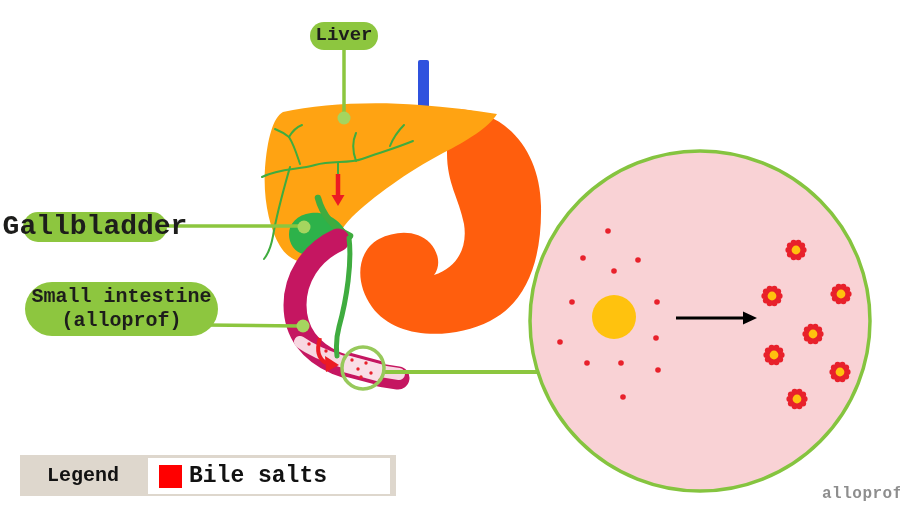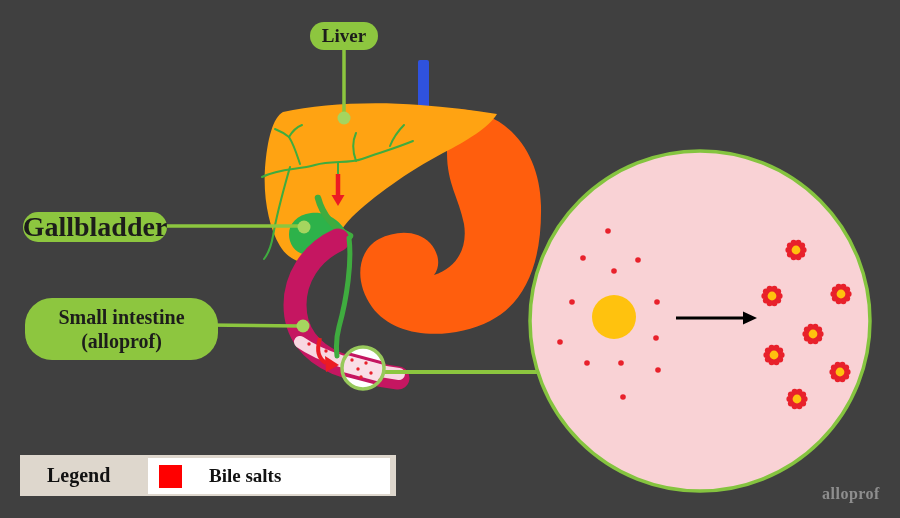--- a/index.html
+++ b/index.html
@@ -1,40 +1,40 @@
 <!DOCTYPE html>
 <html><head>
 <meta charset="utf-8">
 <style>
   html,body{margin:0;padding:0;background:#000;}
   .stage{
-    position:relative;width:900px;height:518px;background:#404040;overflow:hidden;
-    font-family:Liberation Serif, serif;
+    position:relative;width:900px;height:518px;background:#ffffff;overflow:hidden;
+    font-family:Liberation Mono, monospace;
   }
   .stage svg{position:absolute;left:0;top:0;}
   .pill{
     position:absolute;background:#8DC63F;color:#1D1D1B;font-weight:700;
     display:flex;flex-direction:column;align-items:center;justify-content:center;
     text-align:center;line-height:1.22;
   }
   .pill-liver{left:310px;top:22px;width:68px;height:28px;border-radius:14px;font-size:19px;}
   .pill-gallbladder{left:23px;top:212px;width:144px;height:30px;border-radius:15px;font-size:28px;}
-  .pill-intestine{left:25px;top:298px;width:193px;height:62px;border-radius:27px;font-size:20px;}
+  .pill-intestine{left:25px;top:282px;width:193px;height:54px;border-radius:27px;font-size:20px;}
   .legend-bar{
     position:absolute;left:20px;top:455px;width:376px;height:41px;background:#DED7CD;
     display:flex;align-items:center;
   }
   .legend-title{margin-left:27px;font-size:20px;font-weight:700;color:#121212;}
   .legend-white{
     position:absolute;left:148px;top:458px;width:242px;height:36px;background:#FFFFFF;
     display:flex;align-items:center;padding:0;box-sizing:border-box;
   }
   .legend-item{display:flex;align-items:center;margin-left:11px;}
   .legend-swatch{width:23px;height:23px;display:inline-block;flex:0 0 auto;}
-  .legend-label{margin-left:27px;font-size:19px;font-weight:700;color:#121212;white-space:nowrap;}
+  .legend-label{margin-left:7px;font-size:23px;font-weight:700;color:#121212;white-space:nowrap;}
   .legend-item + .legend-item{margin-left:17px;}
   .watermark{
     position:absolute;left:822px;top:485px;font-size:16px;font-weight:700;
     color:#8E8E8E;letter-spacing:0.5px;text-align:right;
   }
 </style>
 </head>
 <body>
 
 <div class="stage">

